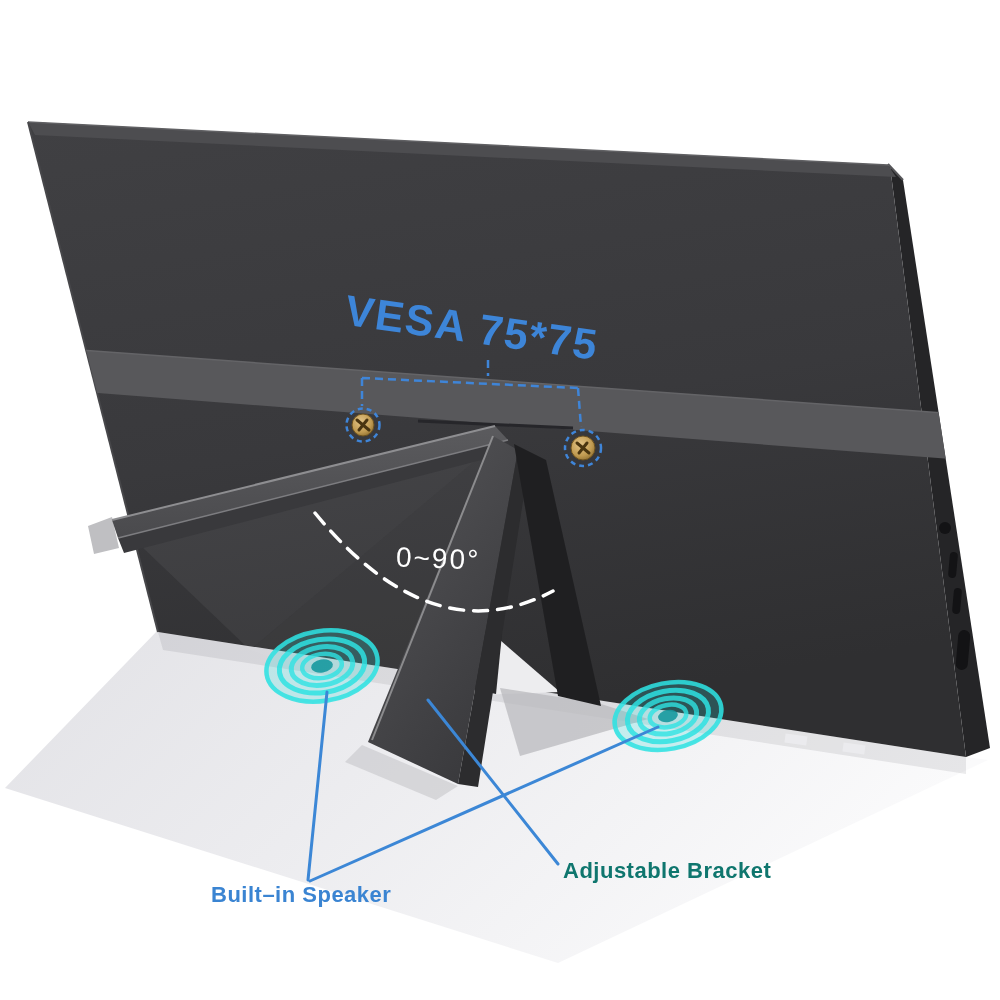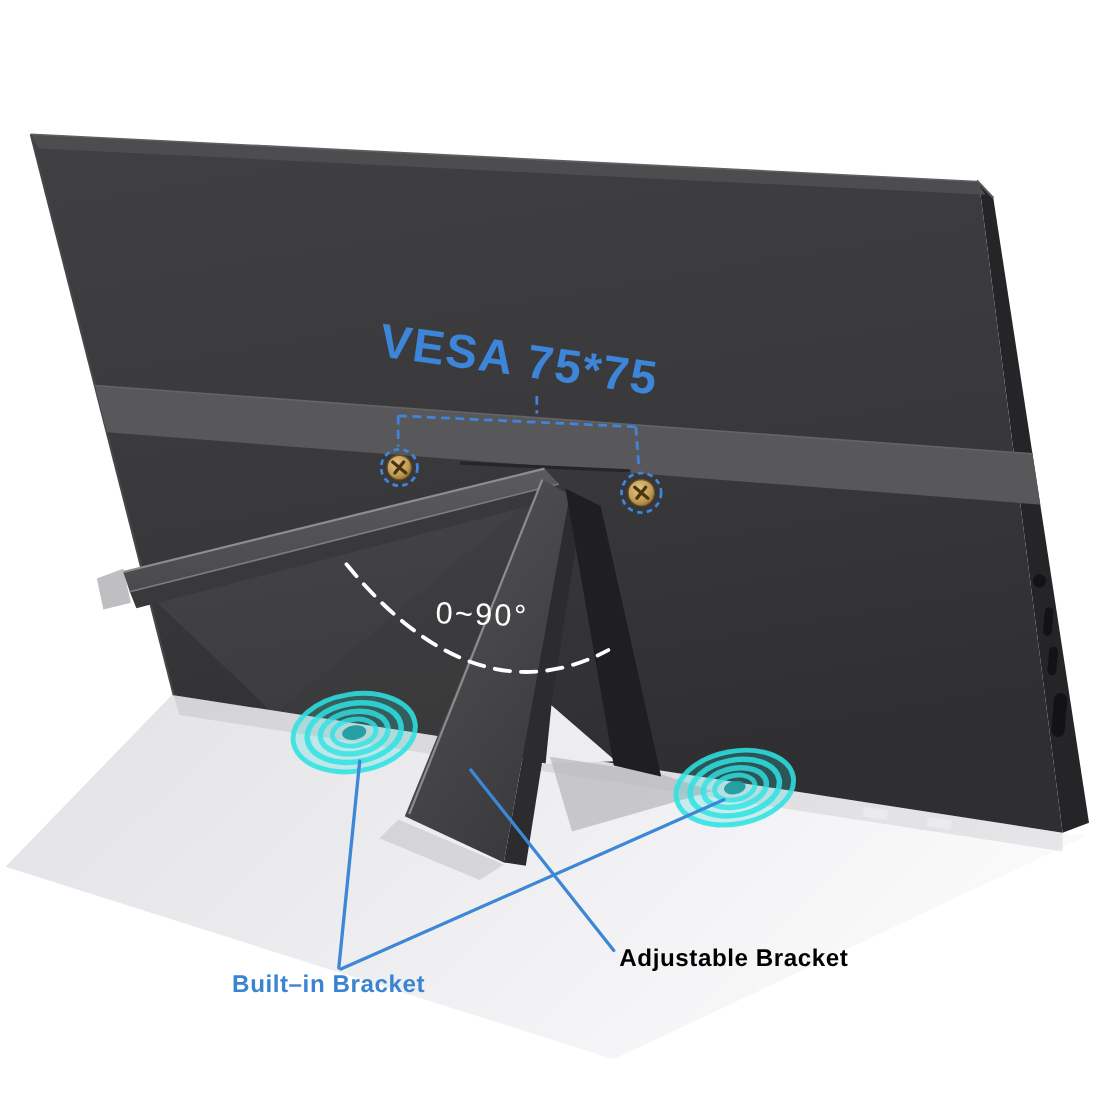--- a/index.html
+++ b/index.html
@@ -5,21 +5,21 @@
   html,body{margin:0;padding:0;background:#ffffff;}
   #stage{position:relative;width:1000px;height:1000px;background:#ffffff;overflow:hidden;
          font-family:"Liberation Sans", sans-serif;}
   #scene-svg{position:absolute;left:0;top:0;width:1000px;height:1000px;}
   .label{position:absolute;white-space:nowrap;}
   #vesa-label{left:349px;top:286px;font-size:43px;font-weight:600;color:#3d85d8;
               letter-spacing:1.5px;transform:rotate(8deg);transform-origin:left top;}
   #angle-label{left:396px;top:543px;font-size:28px;font-weight:400;color:#ffffff;
                letter-spacing:2px;transform:rotate(2deg);}
   #speaker-label{left:211px;top:882px;font-size:22px;font-weight:700;color:#3a84d2;letter-spacing:.5px;}
-  #bracket-label{left:563px;top:858px;font-size:22px;font-weight:700;color:#000000;letter-spacing:.5px;}
+  #bracket-label{left:563px;top:858px;font-size:22px;font-weight:700;color:#0f766e;letter-spacing:.5px;}
 </style>
 </head>
 <body>
 
 <div id="stage">
 
 <svg id="scene-svg" viewBox="0 0 1000 1000">
   <defs>
     <linearGradient id="gFloor" x1="0" y1="0" x2="1" y2="0.35">
       <stop offset="0" stop-color="#e2e2e6"></stop>
@@ -147,16 +147,16 @@
 
   <g stroke="#3c87d6" stroke-width="3" stroke-linecap="round">
     <line x1="327" y1="692" x2="308" y2="880"></line>
     <line x1="658" y1="727" x2="310" y2="881"></line>
     <line x1="428" y1="700" x2="558" y2="864"></line>
   </g>
 </svg>
 
 <div id="vesa-label" class="label">VESA 75*75</div>
 <div id="angle-label" class="label">0~90°</div>
-<div id="speaker-label" class="label">Built–in Bracket</div>
+<div id="speaker-label" class="label">Built–in Speaker</div>
 <div id="bracket-label" class="label">Adjustable Bracket</div>
 
 </div>
 
 </body></html>

